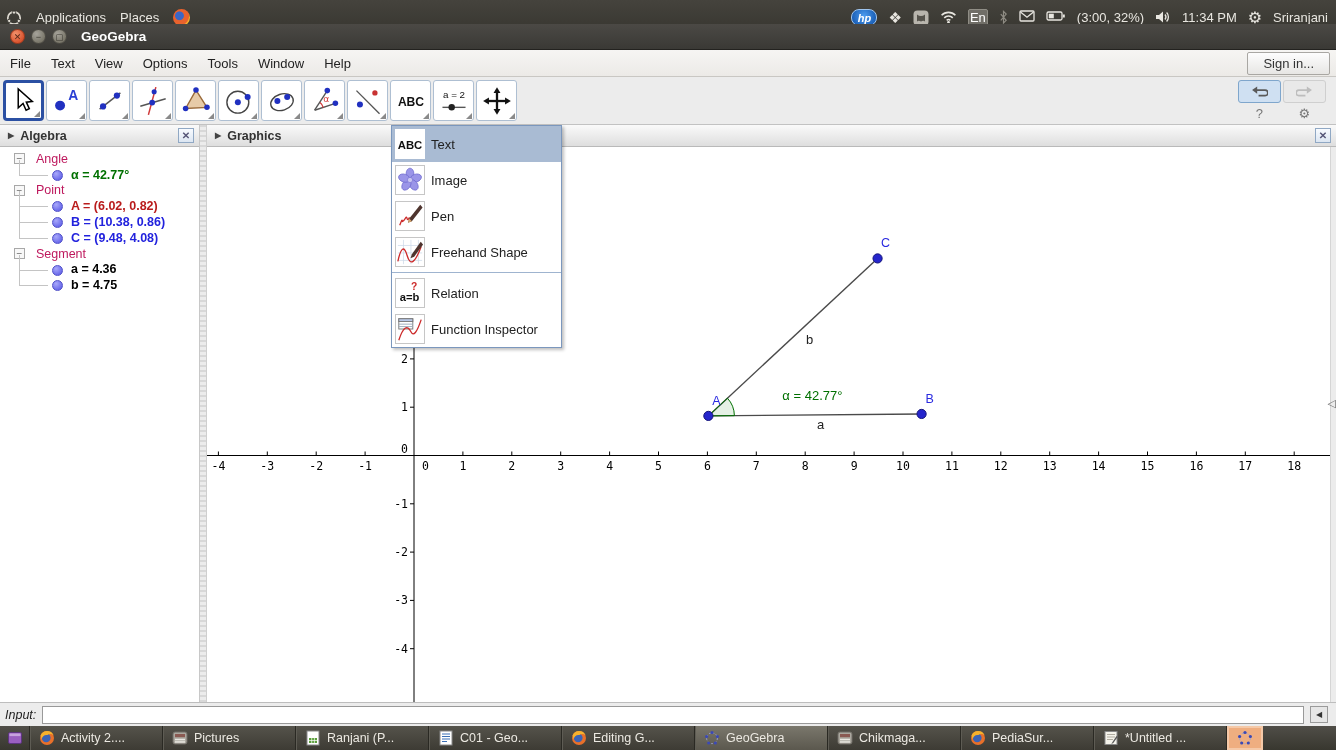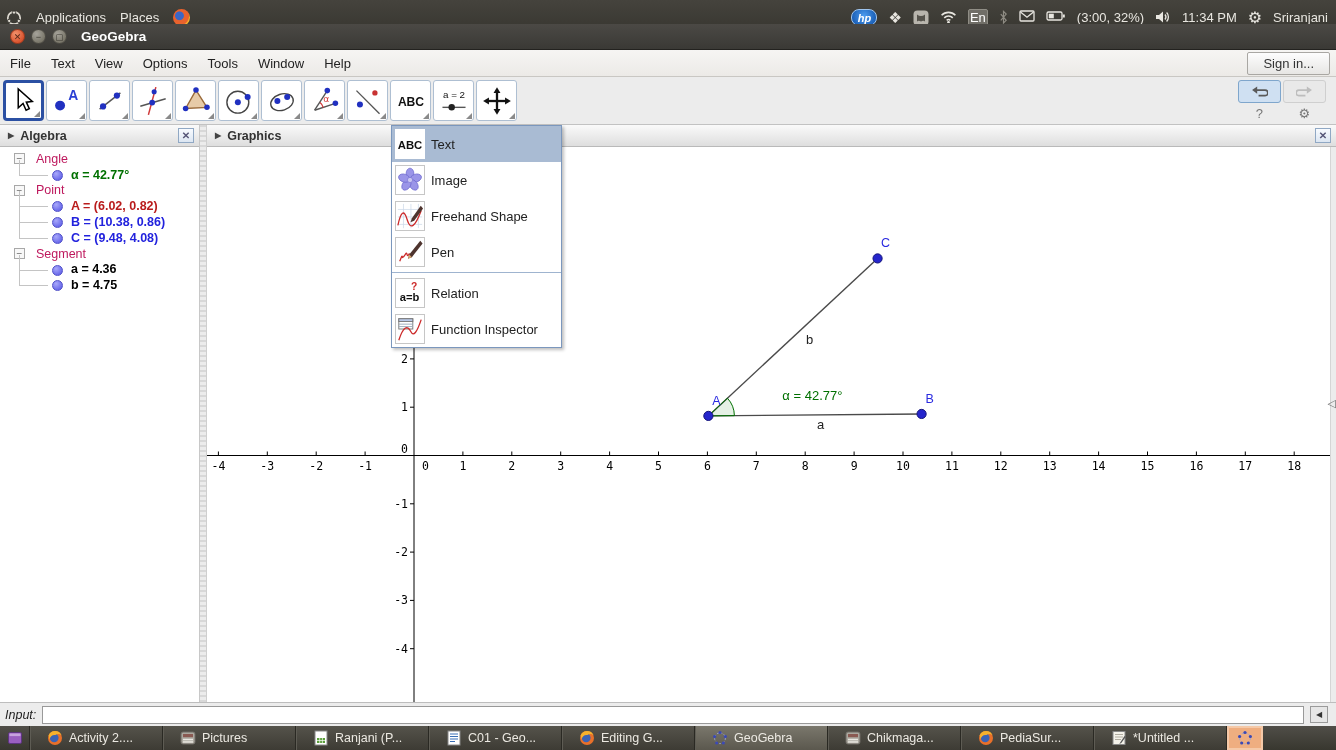--- a/index.html
+++ b/index.html
@@ -106,21 +106,21 @@
   .inputbar label { margin:0 6px 0 5px;font-style:italic; }
   .inputbar input { flex:1; height:18px; border:1px solid #999; background:#fff; font-size:12px; padding:0 3px; }
   .input-help-btn { width:18px; height:17px; margin:0 8px 0 6px; background:#e6e6e6; border:1px solid #9a9a9a;
     display:flex; align-items:center; justify-content:center; font-size:8px; color:#333; }
 
   
   .taskbar { position:absolute; left:0; top:726px; width:1336px; height:24px;
     background:linear-gradient(#504e48,#38372f); display:flex; align-items:stretch; }
   .tb-desktop { width:30px; display:flex; align-items:center; justify-content:center;
     border-right:1px solid #2a2923; }
-  .task-item { width:133px; display:flex; align-items:center; gap:6px; padding-left:16px;
+  .task-item { width:133px; display:flex; align-items:center; gap:6px; padding-left:8px;
     color:#ece9e2; font-size:12.5px; border-right:1px solid #2a2923; border-left:1px solid #5e5c54;
     background:linear-gradient(#55534b,#3d3b34); white-space:nowrap; overflow:hidden; }
   .task-item.active { background:linear-gradient(#7a776c,#5b584e); }
   .task-item .icon16 { flex:0 0 16px; }
   .gg-tile { width:36px; background:#efae80; border:2px solid #f5c9a8; display:flex; align-items:center; justify-content:center; }
 </style>
 </head>
 <body>
 
 <div class="screen">
@@ -475,43 +475,43 @@
             <ellipse cx="15" cy="8.5" rx="4.2" ry="6.2" transform="rotate(216 15 15)" fill="#9a95e8" stroke="#6f6ad0" stroke-width="0.8"></ellipse>
             <ellipse cx="15" cy="8.5" rx="4.2" ry="6.2" transform="rotate(288 15 15)" fill="#9a95e8" stroke="#6f6ad0" stroke-width="0.8"></ellipse>
             <circle cx="15" cy="15" r="2.8" fill="#c9c6f2" stroke="#6f6ad0" stroke-width="0.6"></circle>
           </svg>
         </span>
         <span>Image</span>
       </div>
       <div class="tm-item">
         <span class="tm-icon">
           <svg viewBox="0 0 30 30">
+            <path d="M4 25 C9 12 4 27 10 17.5 C13 12.8 10.5 23.5 14.5 16.5" fill="none" stroke="#cc2a2a" stroke-width="1.4"></path>
+            <path d="M26 3 L28.5 6 L17 20.5 L12.8 22.3 L14.2 17.8 Z" fill="#4e342e"></path>
+            <path d="M14.2 17.8 L17 20.5 L12.8 22.3 Z" fill="#d9a66a"></path>
+          </svg>
+        </span>
+        <span>Pen</span>
+      </div>
+      <div class="tm-item">
+        <span class="tm-icon">
+          <svg viewBox="0 0 30 30">
             <g stroke="#ccd8e8" stroke-width="0.8">
               <line x1="2" y1="8" x2="28" y2="8"></line>
               <line x1="2" y1="16" x2="28" y2="16"></line>
               <line x1="2" y1="24" x2="28" y2="24"></line>
               <line x1="8" y1="2" x2="8" y2="28"></line>
               <line x1="16" y1="2" x2="16" y2="28"></line>
               <line x1="24" y1="2" x2="24" y2="28"></line>
             </g>
             <path d="M2 25 Q7 2 12 19 T27 9" fill="none" stroke="#cc2a2a" stroke-width="1.4"></path>
             <path d="M26.5 4 L29 7 L19.5 20 L15.5 21.8 L17 17.5 Z" fill="#4e342e"></path>
           </svg>
         </span>
         <span>Freehand Shape</span>
-      </div>
-      <div class="tm-item">
-        <span class="tm-icon">
-          <svg viewBox="0 0 30 30">
-            <path d="M4 25 C9 12 4 27 10 17.5 C13 12.8 10.5 23.5 14.5 16.5" fill="none" stroke="#cc2a2a" stroke-width="1.4"></path>
-            <path d="M26 3 L28.5 6 L17 20.5 L12.8 22.3 L14.2 17.8 Z" fill="#4e342e"></path>
-            <path d="M14.2 17.8 L17 20.5 L12.8 22.3 Z" fill="#d9a66a"></path>
-          </svg>
-        </span>
-        <span>Pen</span>
       </div>
       <div class="tm-sep"></div>
       <div class="tm-item">
         <span class="tm-icon">
           <svg viewBox="0 0 30 30">
             <text x="19.5" y="11.5" font-size="11" font-weight="bold" fill="#cc2a2a" text-anchor="middle" font-family="Liberation Sans, sans-serif">?</text>
             <text x="14.5" y="24" font-size="12" font-weight="bold" fill="#111" text-anchor="middle" font-family="Liberation Sans, sans-serif">a=b</text>
           </svg>
         </span>
         <span>Relation</span>

